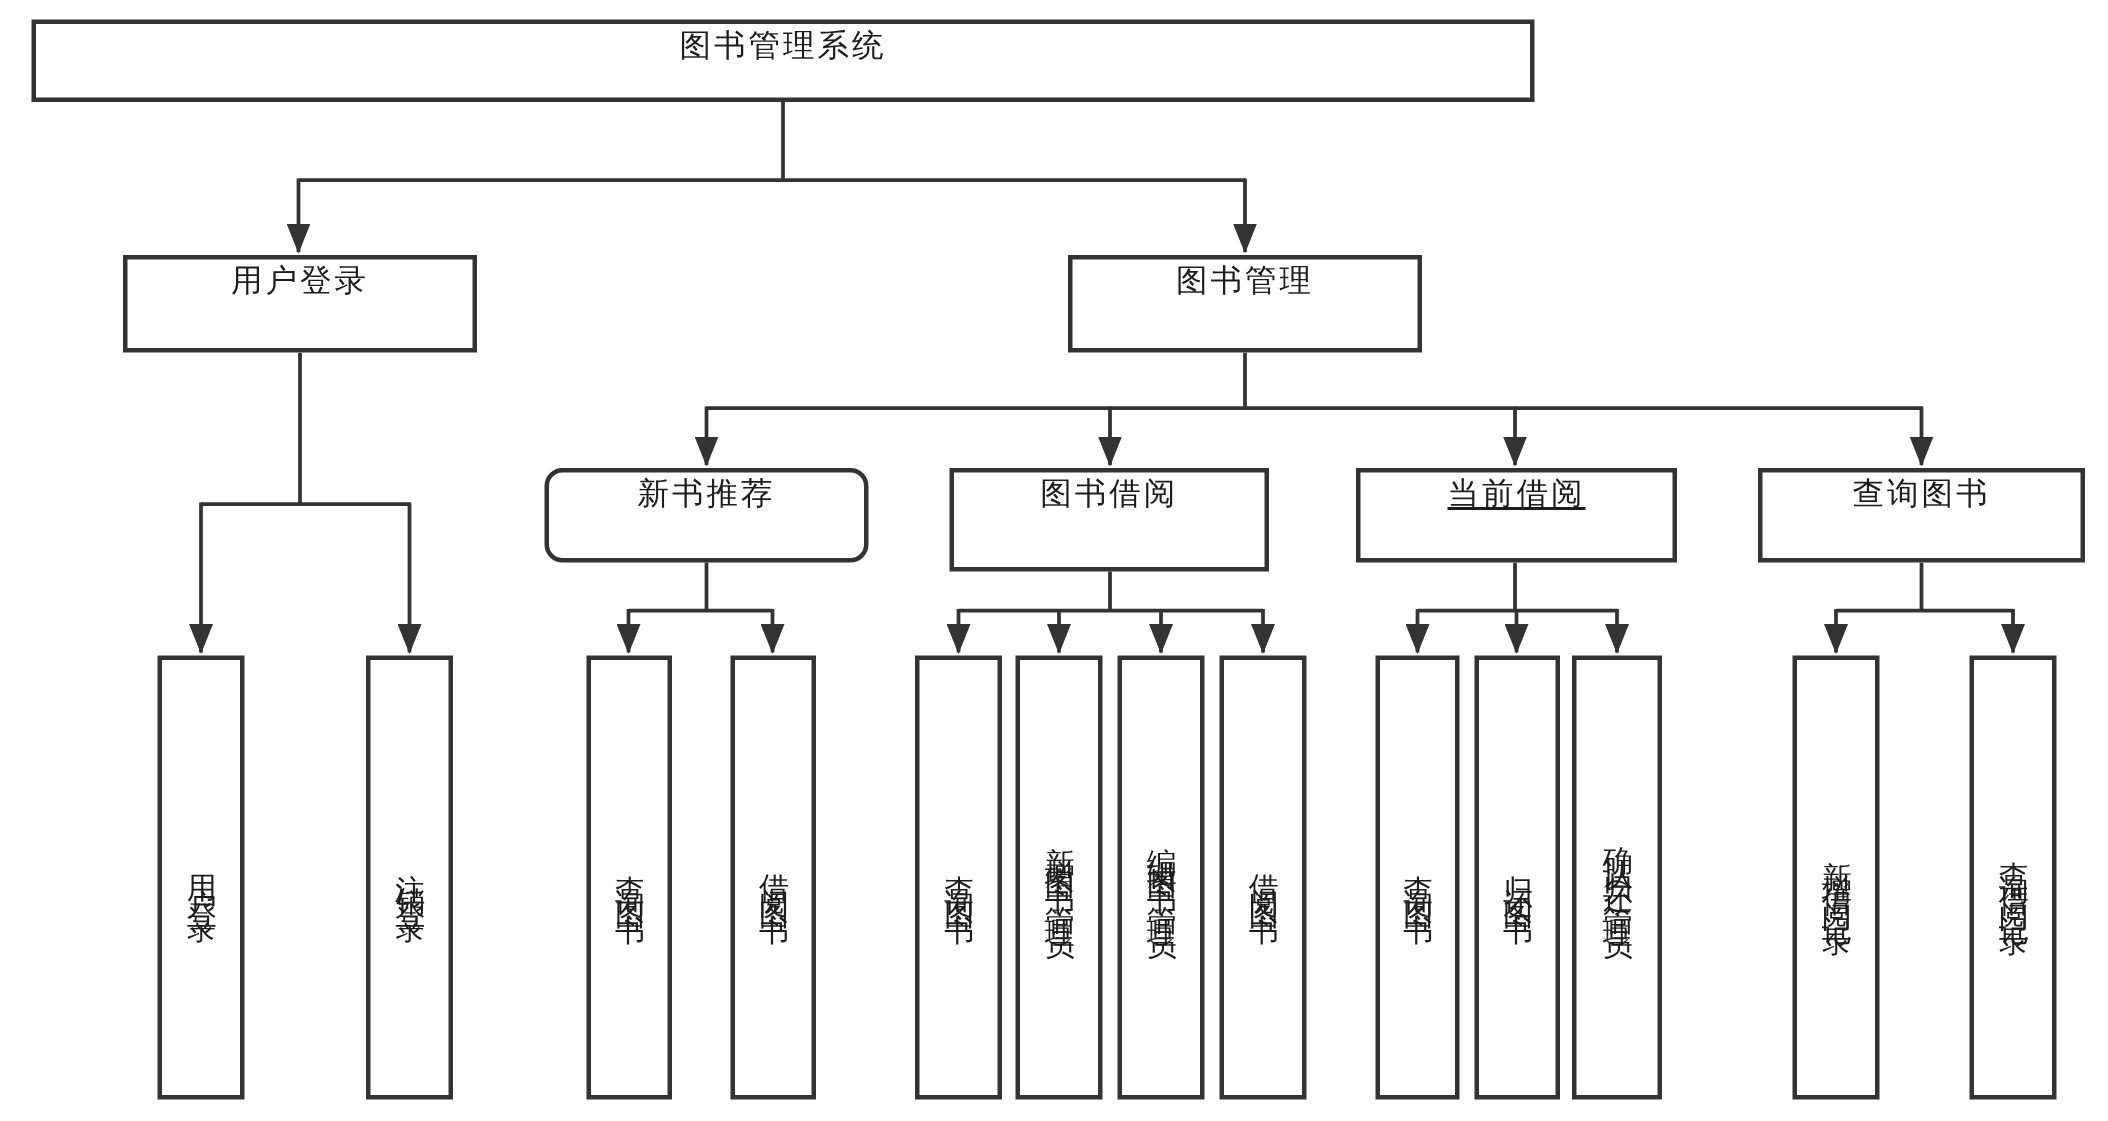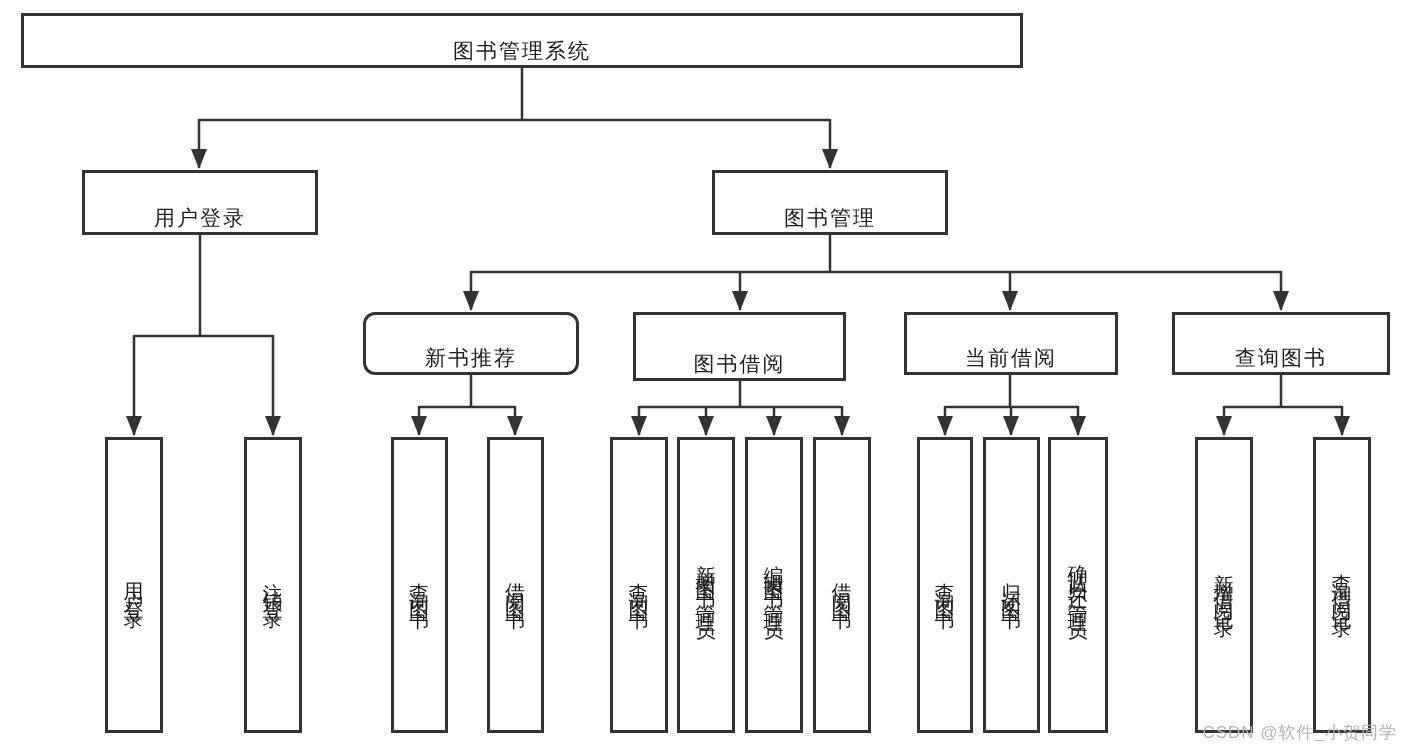--- a/index.html
+++ b/index.html
@@ -7,21 +7,21 @@
     width:1405px;height:747px;position:relative;overflow:hidden;
     background:#ffffff;
     font-family:"Liberation Sans","DejaVu Sans",sans-serif;
   }
   #stage{position:absolute;left:0;top:0;width:1405px;height:747px;}
   #wires{position:absolute;left:0;top:0;width:1405px;height:747px;}
   .hbox{
     position:absolute;
     border:3px solid #333333;
     background:#ffffff;
-    display:flex;align-items:flex-end;justify-content:center;
+    display:flex;align-items:flex-start;justify-content:center;
     font-size:21px;letter-spacing:2px;color:#1c1c1c;
     box-sizing:border-box;
   }
   .leaf{
     position:absolute;top:437px;height:296px;
     border:3px solid #333333;background:#ffffff;
     display:flex;align-items:center;justify-content:center;
     writing-mode:vertical-rl;text-orientation:mixed;
     font-size:20px;letter-spacing:9px;color:#1c1c1c;
     box-sizing:border-box;line-height:1;
@@ -97,21 +97,21 @@
   <div class="hbox" style="left:712px;top:170px;width:236px;height:65px;">
     <span>图书管理</span>
   </div>
 
   <div class="hbox" style="left:363px;top:312px;width:216px;height:63px;border-radius:12px;">
     <span>新书推荐</span>
   </div>
   <div class="hbox" style="left:633px;top:312px;width:213px;height:69px;">
     <span>图书借阅</span>
   </div>
-  <div class="hbox" style="left:904px;top:312px;width:214px;height:63px;">
+  <div class="hbox" style="left:904px;top:312px;width:214px;height:63px;text-decoration:underline;">
     <span>当前借阅</span>
   </div>
   <div class="hbox" style="left:1172px;top:312px;width:218px;height:63px;">
     <span>查询图书</span>
   </div>
 
   <div class="leaf" style="left:105px;width:58px;">用户登录</div>
   <div class="leaf" style="left:244px;width:58px;">注销登录</div>
 
   <div class="leaf" style="left:391px;width:57px;">查询图书</div>
@@ -122,15 +122,14 @@
   <div class="leaf" style="left:745px;width:58px;letter-spacing:8px;">编辑图书（管理员）</div>
   <div class="leaf" style="left:813px;width:58px;">借阅图书</div>
 
   <div class="leaf" style="left:917px;width:56px;">查询图书</div>
   <div class="leaf" style="left:983px;width:57px;">归还图书</div>
   <div class="leaf" style="left:1048px;width:60px;letter-spacing:8px;">确认归还（管理员）</div>
 
   <div class="leaf" style="left:1195px;width:58px;">新增借阅记录</div>
   <div class="leaf" style="left:1313px;width:58px;">查询借阅记录</div>
 
-  <div class="watermark">CSDN @软件_小贺同学</div>
 
 </div>
 
 </body></html>

